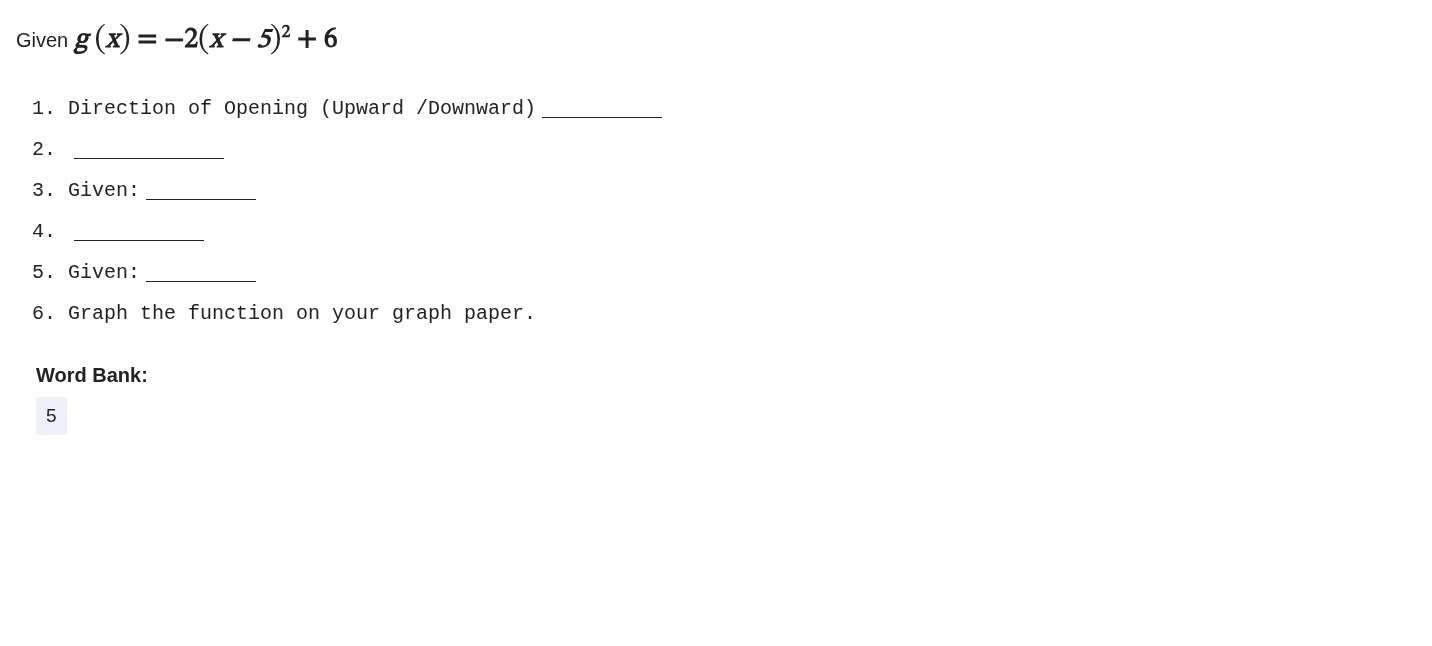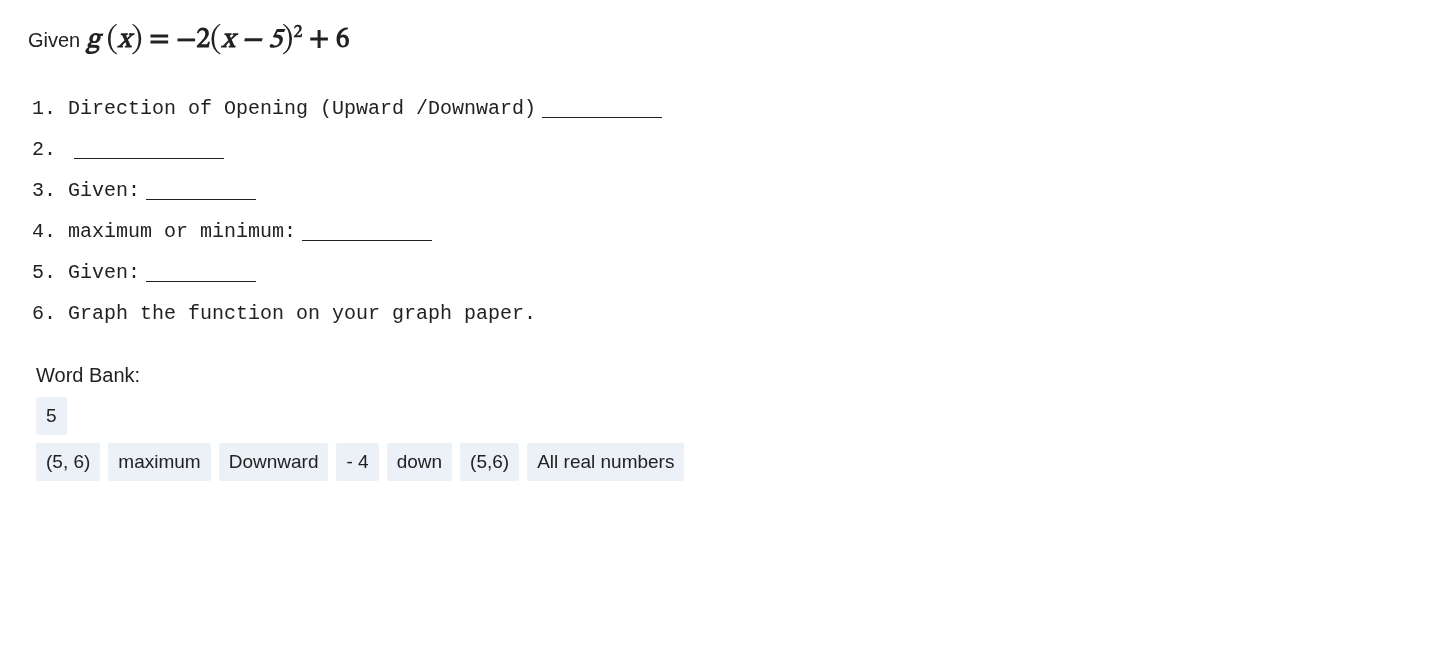--- a/index.html
+++ b/index.html
@@ -13,21 +13,20 @@
       color: #222222;
       padding: 20px 16px;
       width: 1432px;
       font-size: 20px;
     }
     .given-line {
       margin-bottom: 28px;
       display: flex;
       align-items: center;
       gap: 6px;
-      margin-left: 12px;
     }
     .given-label {
       font-size: 20px;
       color: #222;
     }
     .equation {
       font-family: 'Cambria Math', 'STIX Two Math', 'Latin Modern Math', Georgia, serif;
       font-size: 28px;
       font-weight: 700;
       display: inline-flex;
@@ -66,21 +65,21 @@
       display: inline-block;
       border-bottom: 1.2px solid #222;
       min-width: 120px;
       height: 18px;
       vertical-align: baseline;
       margin-left: 6px;
       position: relative;
       top: 4px;
     }
     .word-bank-label {
-      font-weight: 400;
+      font-weight: 700;
       font-size: 20px;
       margin-left: 20px;
       margin-bottom: 10px;
     }
     .word-bank {
       margin-left: 20px;
       margin-right: 20px;
     }
     .word-bank-row {
       display: flex;
@@ -118,32 +117,23 @@
     <span class="sup">2</span>
     <span>&nbsp;</span>
     <span>+ 6</span>
   </span>
 </div>
 
 <ol class="question-list">
     <li><span>Direction of Opening (Upward /Downward)</span><span class="blank" style="min-width: 120px;"></span></li>
     <li><span class="blank" style="min-width: 150px;"></span></li>
     <li><span>Given:</span><span class="blank" style="min-width: 110px;"></span></li>
-    <li><span>maximum or minimum:</span><span class="blank" style="min-width: 130px;"></span></li>
+    <li><span class="blank" style="min-width: 130px;"></span></li>
     <li><span>Given:</span><span class="blank" style="min-width: 110px;"></span></li>
     <li><span>Graph the function on your graph paper.</span></li>
   </ol>
 
 <div class="word-bank-label">Word Bank:</div>
 <div class="word-bank">
     <div class="word-bank-row">
       <div class="word-bank-item">5</div>
     </div>
-    <div class="word-bank-row">
-      <div class="word-bank-item">(5, 6)</div>
-      <div class="word-bank-item">maximum</div>
-      <div class="word-bank-item">Downward</div>
-      <div class="word-bank-item">- 4</div>
-      <div class="word-bank-item">down</div>
-      <div class="word-bank-item">(5,6)</div>
-      <div class="word-bank-item">All real numbers</div>
-    </div>
   </div>
 
 </body></html>

